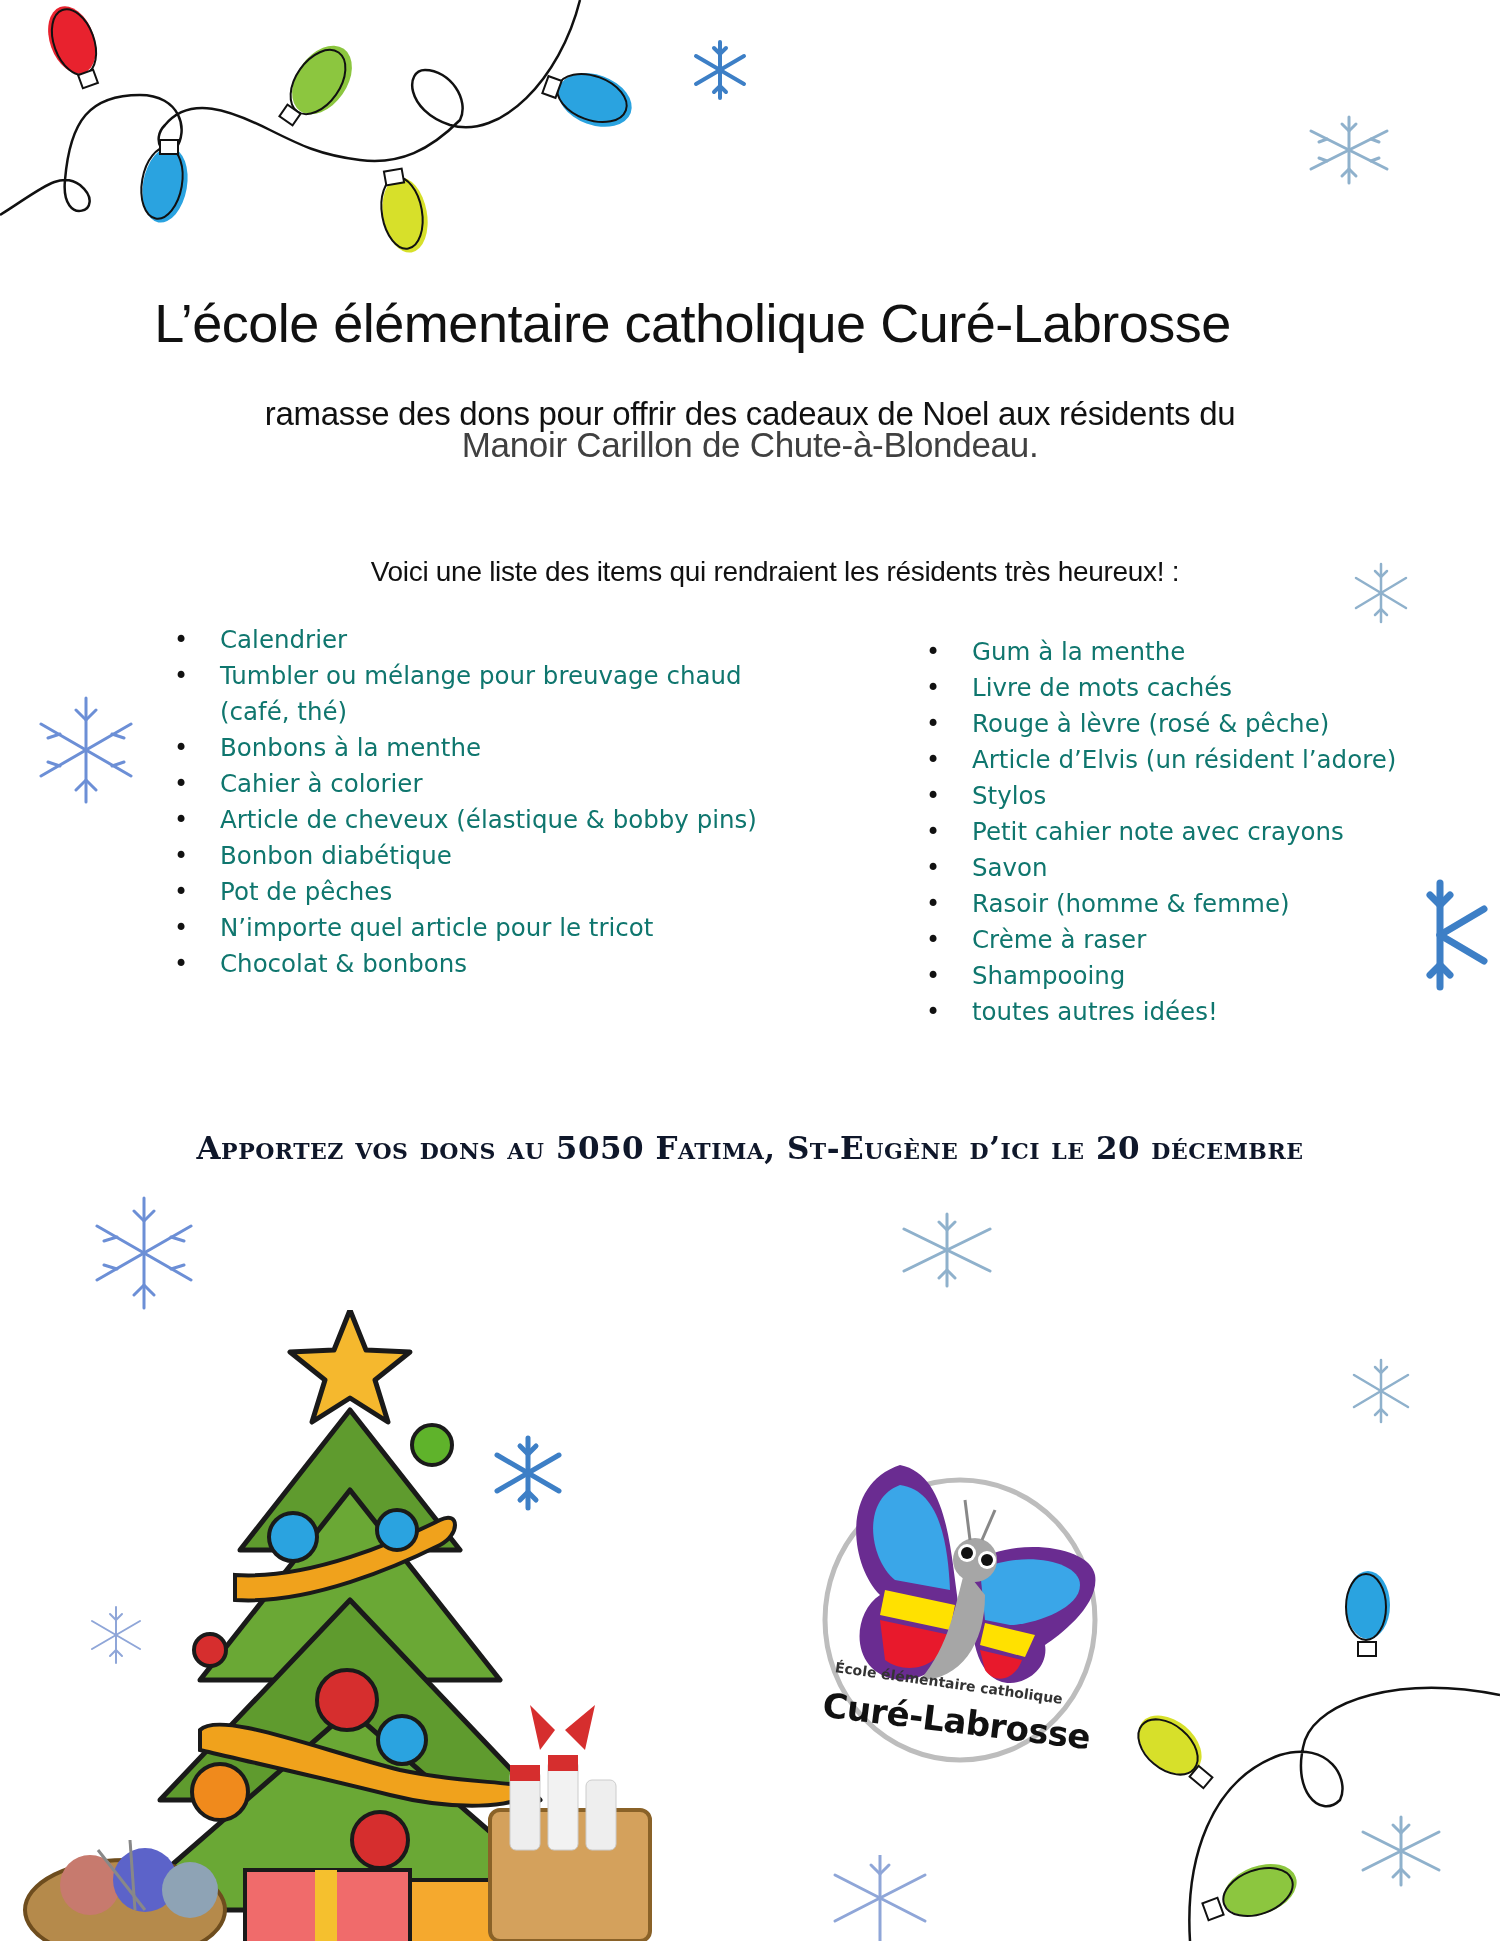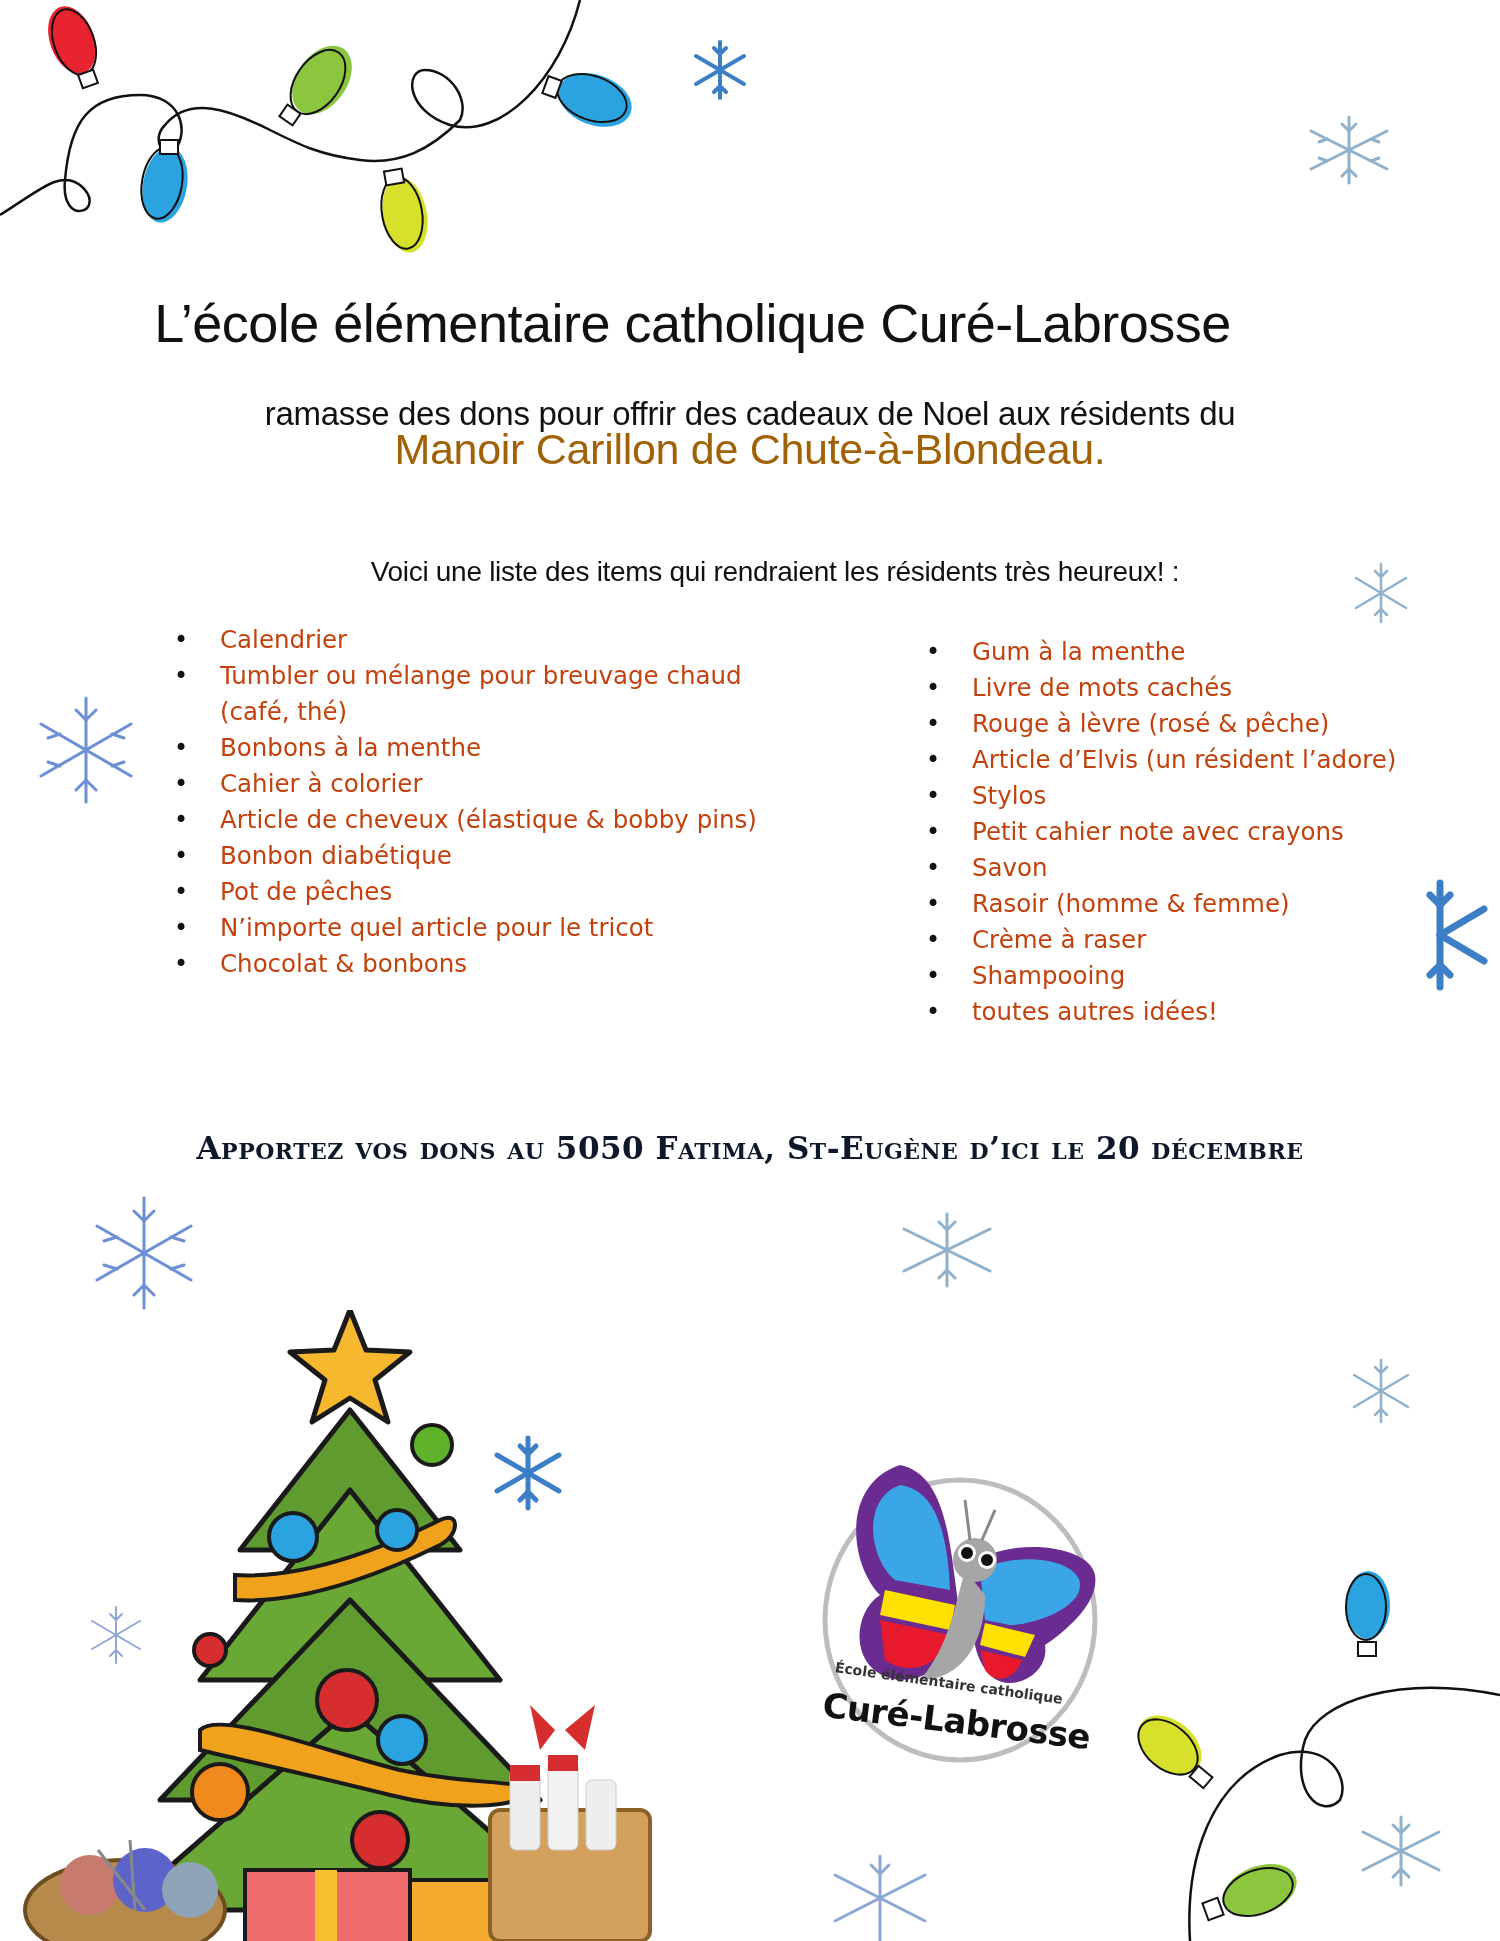--- a/index.html
+++ b/index.html
@@ -1,22 +1,22 @@
 <!DOCTYPE html>
 <html><head>
 <meta charset="utf-8">
 <style>
   html, body { margin:0; padding:0; background:#ffffff; }
   body { width:1500px; height:1941px; position:relative; overflow:hidden; font-family:"Liberation Sans", sans-serif; color:#111; }
   .abs { position:absolute; }
   .title { position:absolute; left:0; width:1385px; top:292px; text-align:center; font-size:54px; font-family:"Liberation Sans", sans-serif; letter-spacing:-0.5px; color:#111; }
   .subtitle { position:absolute; left:0; width:1500px; top:362px; text-align:center; font-size:33px; color:#111; letter-spacing:-0.3px;margin-top:33px; }
-  .subtitle2 { position:absolute; left:0; width:1500px; top:425px; text-align:center; font-size:43px; color:#a16207; letter-spacing:-0.3px; }
+  .subtitle2 { position:absolute; left:0; width:1500px; top:425px; text-align:center; font-size:35px; color:#404040; letter-spacing:-0.3px; }
   .intro { position:absolute; left:0; width:1550px; top:556px; text-align:center; font-size:28px; color:#111; letter-spacing:-0.3px; }
-  ul.items { position:absolute; margin:0; padding:0; list-style:none; font-family:"DejaVu Sans", sans-serif; font-size:24.5px; color:#c2410c; }
+  ul.items { position:absolute; margin:0; padding:0; list-style:none; font-family:"DejaVu Sans", sans-serif; font-size:24.5px; color:#0f766e; }
   ul.items li { position:relative; padding-left:42px; line-height:36px; }
   ul.items li::before { content:"•"; position:absolute; left:-4px; top:0; font-size:24px; color:#111; }
   .list-left { left:178px; top:622px; width:620px; }
   .list-right { left:930px; top:634px; width:520px; }
   .cta { position:absolute; left:0; width:1500px; top:1130px; text-align:center; font-family:"DejaVu Serif", serif; font-weight:bold; font-size:31px; font-variant:small-caps; letter-spacing:0.5px; color:#0f172a; }
   .flake { position:absolute; }
   .logo-wrap { position:absolute; left:810px; top:1445px; width:300px; height:320px; }
   .logo-text-small { position:absolute; left:24px; top:230px; font-family:"DejaVu Sans", sans-serif; font-size:14px; font-weight:bold; color:#333; transform:rotate(8deg); white-space:nowrap; }
   .logo-text-big { position:absolute; left:12px; top:256px; font-family:"DejaVu Sans", sans-serif; font-size:34px; font-weight:bold; color:#111; transform:rotate(7deg); white-space:nowrap; letter-spacing:-0.5px; }
 </style>

